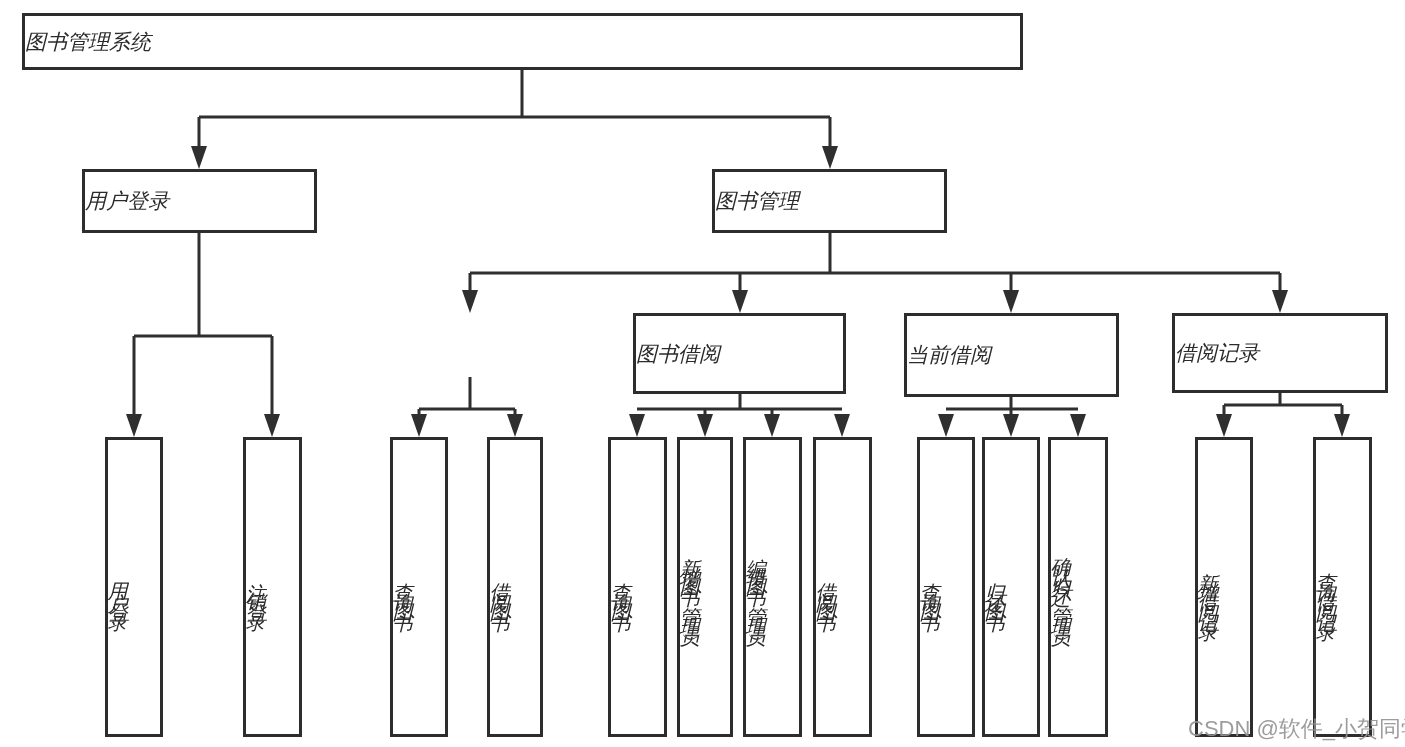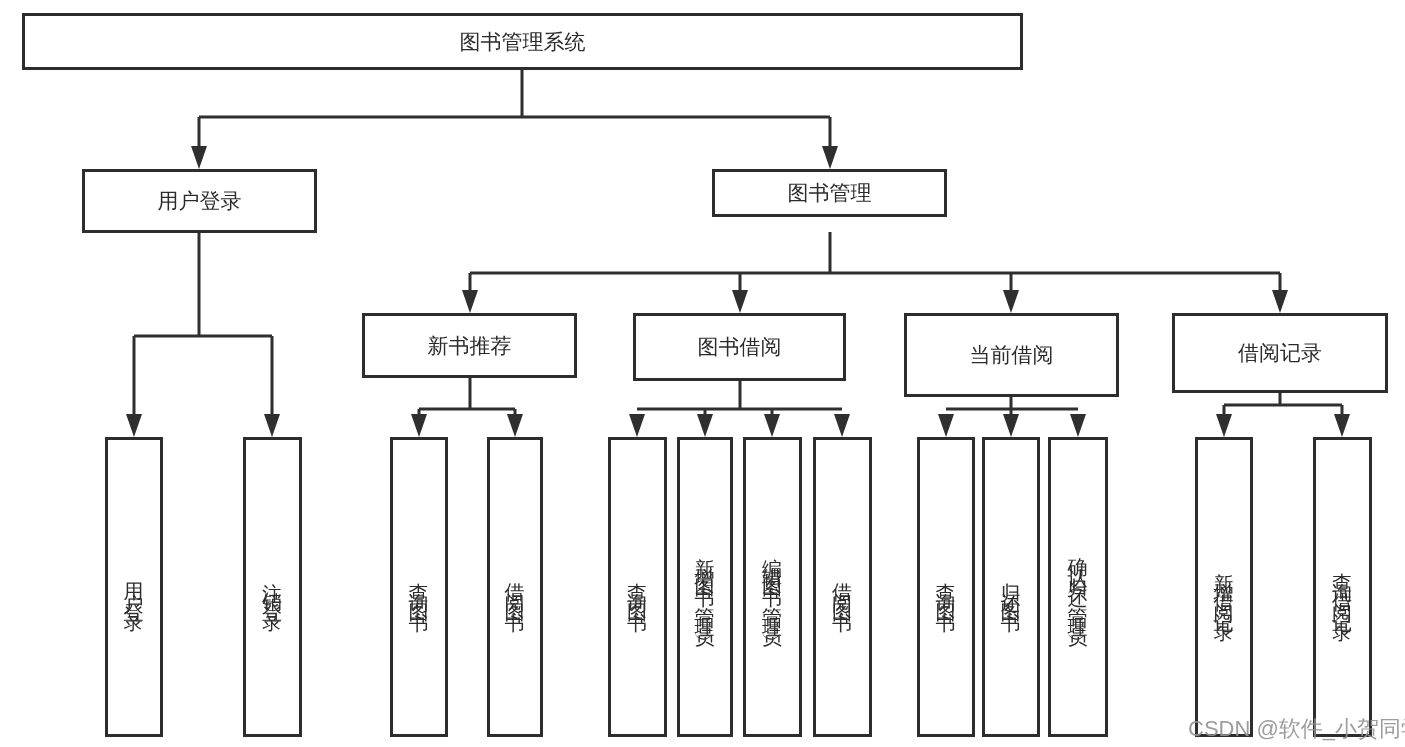--- a/index.html
+++ b/index.html
@@ -21,25 +21,26 @@
     top: 0;
     z-index: 0;
   }
   .box {
     position: absolute;
     box-sizing: border-box;
     background: #ffffff;
     border: 3px solid #2d2d2d;
     display: flex;
     align-items: center;
-    justify-content: center;
+    justify-content: flex-start;
     color: #2b2b2b;
     font-size: 21px;
     z-index: 2;
     white-space: nowrap;
+    font-style: italic;
   }
   .leaf {
     top: 437px;
     height: 300px;
   }
   .vtext {
     writing-mode: vertical-lr;
     text-orientation: mixed;
     font-size: 20px;
     letter-spacing: 10px;
@@ -93,28 +94,25 @@
     </g>
   </svg>
 
   <div class="box" style="left:22px; top:13px; width:1001px; height:57px">
     <span>图书管理系统</span>
   </div>
 
   <div class="box" style="left:82px; top:169px; width:235px; height:64px">
     <span>用户登录</span>
   </div>
-  <div class="box" style="left:712px; top:169px; width:235px; height:48px">
+  <div class="box" style="left:712px; top:169px; width:235px; height:64px">
     <span>图书管理</span>
   </div>
 
-  <div class="box" style="left:362px; top:313px; width:215px; height:65px">
-    <span>新书推荐</span>
-  </div>
-  <div class="box" style="left:633px; top:313px; width:213px; height:68px">
+  <div class="box" style="left:633px; top:313px; width:213px; height:81px">
     <span>图书借阅</span>
   </div>
   <div class="box" style="left:904px; top:313px; width:215px; height:84px">
     <span>当前借阅</span>
   </div>
   <div class="box" style="left:1172px; top:313px; width:216px; height:80px">
     <span>借阅记录</span>
   </div>
 
   <div class="box leaf" style="left:105px; width:58px">

